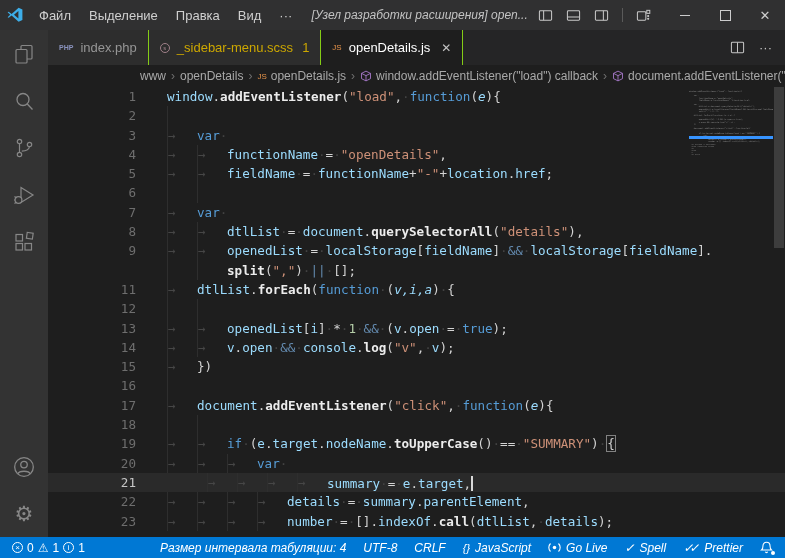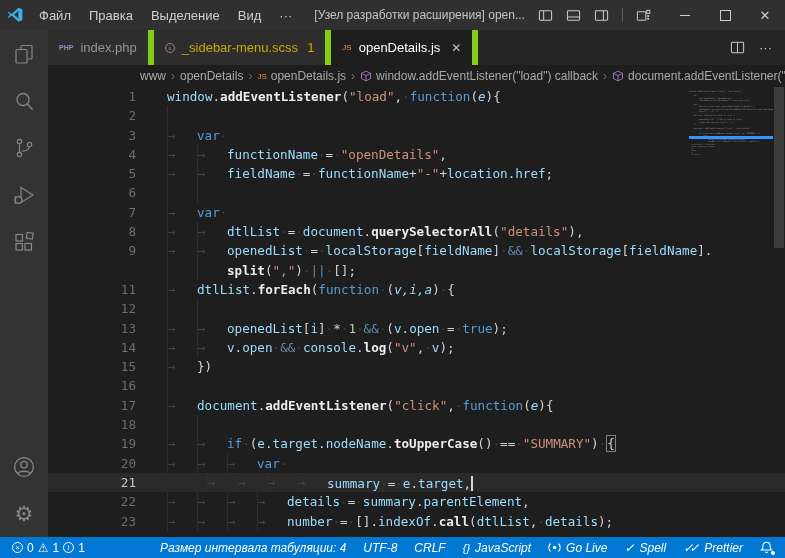--- a/index.html
+++ b/index.html
@@ -3,38 +3,38 @@
 <meta charset="utf-8">
 <style>
   html,body{margin:0;padding:0;}
   body{width:785px;height:558px;overflow:hidden;background:#1e1e1e;
        font-family:"Liberation Sans",sans-serif;font-size:13px;color:#cccccc;}
   
   .titlebar{height:30px;background:#303031;display:flex;align-items:center;position:relative;}
   .tb-logo{width:30px;display:flex;justify-content:center;align-items:center;}
   .menu{display:flex;align-items:flex-start;}
   .menu-item{padding:0 9px;height:30px;display:flex;align-items:center;color:#cfcfcf;font-size:13px;cursor:default;}
-  .tb-title{flex:1;text-align:center;color:#c3c3c3;font-size:12px;white-space:nowrap;overflow:hidden;}
+  .tb-title{flex:1;text-align:center;color:#c3c3c3;font-size:12px;white-space:nowrap;overflow:hidden;font-style:italic;}
   .tb-icons{display:flex;align-items:center;gap:13px;margin-right:14px;}
   .tb-sep{width:1px;height:14px;background:#5a5a5a;}
   .wc{display:flex;align-items:center;gap:0;}
   .wc-btn{width:40px;height:30px;display:flex;align-items:center;justify-content:center;color:#cccccc;}
   .wc-min{width:10px;height:1px;background:#cccccc;display:inline-block;}
   .wc-max{width:9px;height:9px;border:1px solid #cccccc;display:inline-block;}
   
   .wrap{display:flex;height:507px;}
   .activitybar{width:48px;background:#333333;display:flex;flex-direction:column;align-items:center;flex:none;}
   .ab-slot{width:48px;height:47px;display:flex;align-items:center;justify-content:center;}
   .ab-bottom{margin-top:auto;display:flex;flex-direction:column;align-items:center;}
   .gear-glyph{font-size:21px;color:#878787;font-family:"DejaVu Sans",sans-serif;}
   .editor-col{flex:1;display:flex;flex-direction:column;min-width:0;}
   
   .tabbar{height:35px;background:#252526;display:flex;align-items:stretch;}
   .tab{display:flex;align-items:center;gap:7px;padding:0 11px;background:#2d2d2d;
-       border-right:6px solid #84cc16;color:#969696;font-size:13px;cursor:default;white-space:nowrap;}
+       border-right:1px solid #84cc16;color:#969696;font-size:13px;cursor:default;white-space:nowrap;}
   .tab.active{background:#1e1e1e;color:#ffffff;}
   .tab.warn{color:#cca700;}
   .ficon-php{font-size:7px;font-weight:bold;color:#8a93be;letter-spacing:0;}
   .ficon-js{font-size:8px;font-weight:normal;color:#e8944a;}
   .ficon-scss{width:10px;height:10px;border:1.5px solid #a08089;border-radius:50%;display:inline-flex;
               align-items:center;justify-content:center;font-size:6px;color:#a08089;box-sizing:border-box;}
   .tab-close{color:#c5c5c5;font-size:12px;margin-left:4px;}
   .tab-badge{margin-left:2px;}
   .tabbar-actions{margin-left:auto;display:flex;align-items:center;gap:14px;padding-right:13px;color:#c5c5c5;}
   
@@ -85,22 +85,22 @@
 <body>
 
 <div class="titlebar">
   <div class="tb-logo">
     <svg width="16" height="16" viewBox="0 0 16 16">
       <path d="M11.6 0.8 L4.6 7 L1.7 4.8 L0.6 5.3 L3.2 7.8 L0.6 10.3 L1.7 10.8 L4.6 8.6 L11.6 14.8 L15.4 13 V2.6 Z M11.4 4.1 v7.4 L7 7.8 Z" fill="#3daee9"></path>
     </svg>
   </div>
   <div class="menu">
     <span class="menu-item">Файл</span>
+    <span class="menu-item">Выделение</span>
     <span class="menu-item">Правка</span>
-    <span class="menu-item">Выделение</span>
     <span class="menu-item">Вид</span>
     <span class="menu-item">···</span>
   </div>
   <div class="tb-title">[Узел разработки расширения] open...</div>
   <div class="tb-icons">
     <span>
       <svg width="15" height="15" viewBox="0 0 16 16" stroke="#c8c8c8" fill="none" stroke-width="1.1">
         <rect x="1.5" y="3" width="13" height="10" rx="1"></rect>
           <line x1="6" y1="3" x2="6" y2="13"></line>
       </svg>

